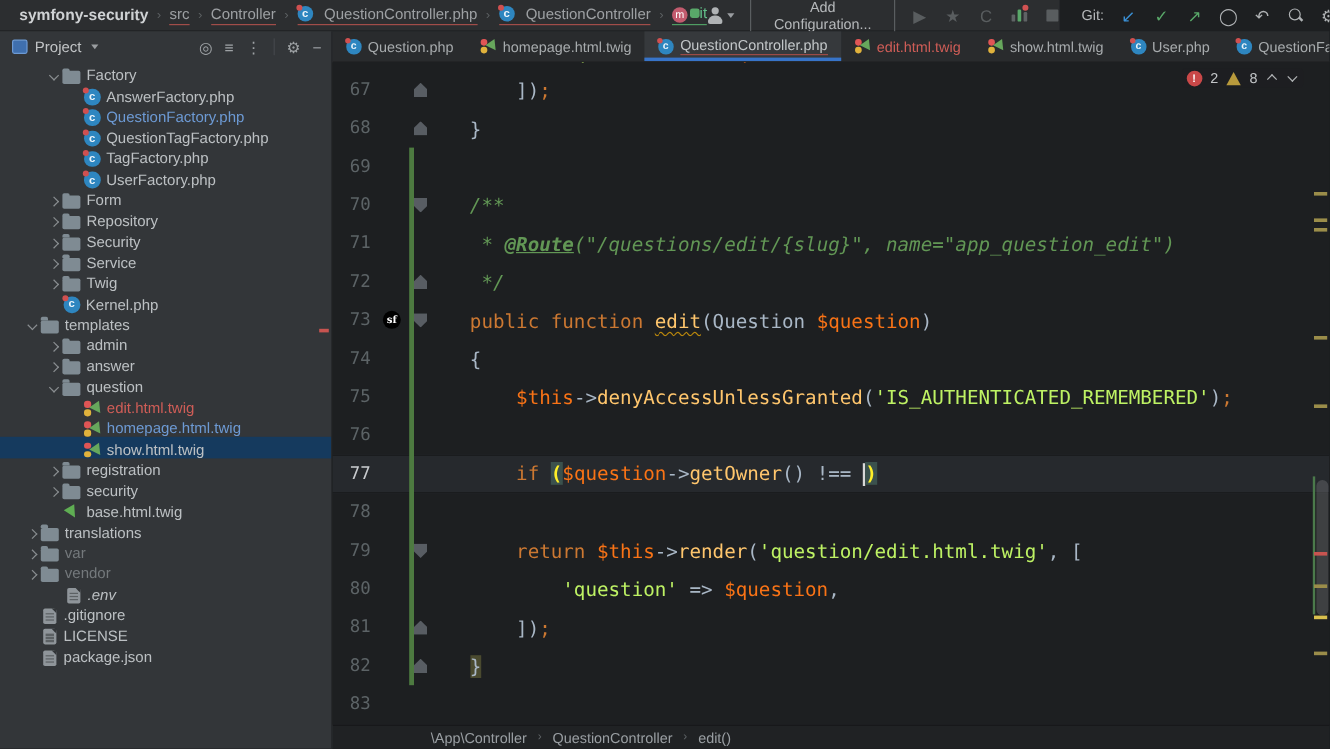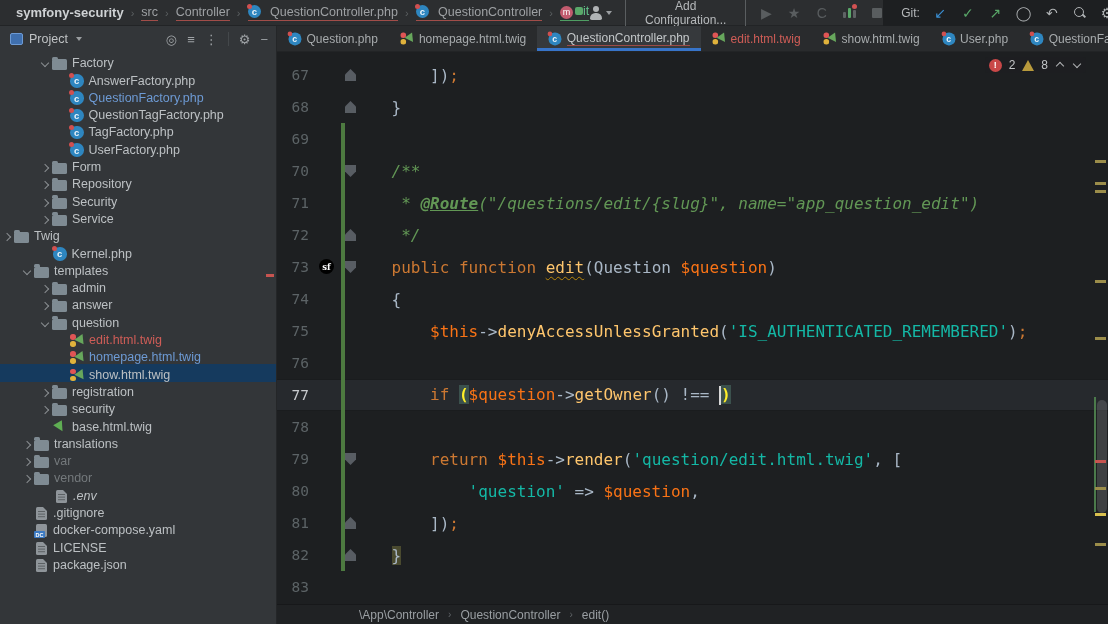--- a/index.html
+++ b/index.html
@@ -105,21 +105,21 @@
   .ln { width:32px; flex:none; text-align:right; color:#5c6366; font-size:14.5px; }
   .line.cur .ln { color:#c8cbce; }
   .gut { width:44px; flex:none; position:relative; height:100%; }
   .fold { position:absolute; left:36px; top:10px; width:11px; height:12px; background:#585d63; }
   .fold.down { clip-path:polygon(0 0,100% 0,100% 55%,50% 100%,0 55%); }
   .fold.up { clip-path:polygon(50% 0,100% 45%,100% 100%,0 100%,0 45%); }
   .sf-ico { position:absolute; left:10px; top:8px; width:15px; height:15px; border-radius:50%; background:#000;
     color:#fff; font-size:8.5px; font-weight:bold; display:flex; align-items:center; justify-content:center; font-family:"DejaVu Serif",serif;}
   .codeline { flex:1; }
   .changebar { position:absolute; left:64px; width:3.5px; background:#4d7a40; }
-  .tk-p { color:#a9b7c6; } .tk-k { color:#cc7832; } .tk-s { color:#14b8a6; }
+  .tk-p { color:#a9b7c6; } .tk-k { color:#cc7832; } .tk-s { color:#bef264; }
   .tk-f { color:#ffc66d; } .tk-v { color:#f97316; }
   .tk-c { color:#629755; font-style:italic; }
   .tk-a { color:#629755; font-style:italic; font-weight:bold; text-decoration:underline; }
   .tk-b { color:#ffef28; background:#3b514d; font-weight:bold; }
   .tk-o { color:#a9b7c6; background:#4a4a2f; }
   .tk-w { color:#ffc66d; text-decoration:underline wavy #b8860b 1px; text-underline-offset:3px; }
   .cursor-bar { display:inline-block; width:2px; height:19px; background:#d8d8d8; vertical-align:middle; }
 
   .inspect { position:absolute; top:5px; right:22px; display:flex; align-items:center; gap:7px; color:#c2c5c7; font-size:12px; background:rgba(29,31,33,.85); padding:1px 4px; border-radius:3px;}
   .err-ico { width:13px; height:13px; border-radius:50%; background:#c94848; color:#fff; font-size:9px; font-weight:bold; display:flex; align-items:center; justify-content:center; }
@@ -243,21 +243,21 @@
           <div class="trow" style="padding-left: 38px;">
             <span class="chev closed"></span>
             <span class="i-folder"></span>
             <span class="lbl">Security</span>
           </div>
           <div class="trow" style="padding-left: 38px;">
             <span class="chev closed"></span>
             <span class="i-folder"></span>
             <span class="lbl">Service</span>
           </div>
-          <div class="trow" style="">
+          <div class="trow" style="padding-left: 38px;">
             <span class="chev closed"></span>
             <span class="i-folder"></span>
             <span class="lbl">Twig</span>
           </div>
           <div class="trow" style="padding-left: 53px;">
             <span class="i-php">c</span>
             <span class="lbl">Kernel.php</span>
           </div>
           <div class="trow" style="padding-left: 20px;">
             <span class="chev open"></span>
@@ -334,24 +334,20 @@
             <span class="i-folder"></span>
             <span class="lbl">vendor</span>
           </div>
           <div class="trow" style="padding-left: 56px; font-style: italic;">
             <span class="i-doc"></span>
             <span class="lbl">.env</span>
           </div>
           <div class="trow" style="padding-left: 36px;">
             <span class="i-doc"></span>
             <span class="lbl">.gitignore</span>
-          </div>
-          <div class="trow" style="padding-left: 36px;">
-            <span class="i-docker"></span>
-            <span class="lbl">docker-compose.yaml</span>
           </div>
           <div class="trow" style="padding-left: 36px;">
             <span class="i-doc"></span>
             <span class="lbl">LICENSE</span>
           </div>
           <div class="trow" style="padding-left: 36px;">
             <span class="i-doc"></span>
             <span class="lbl">package.json</span>
           </div>
         </div>

